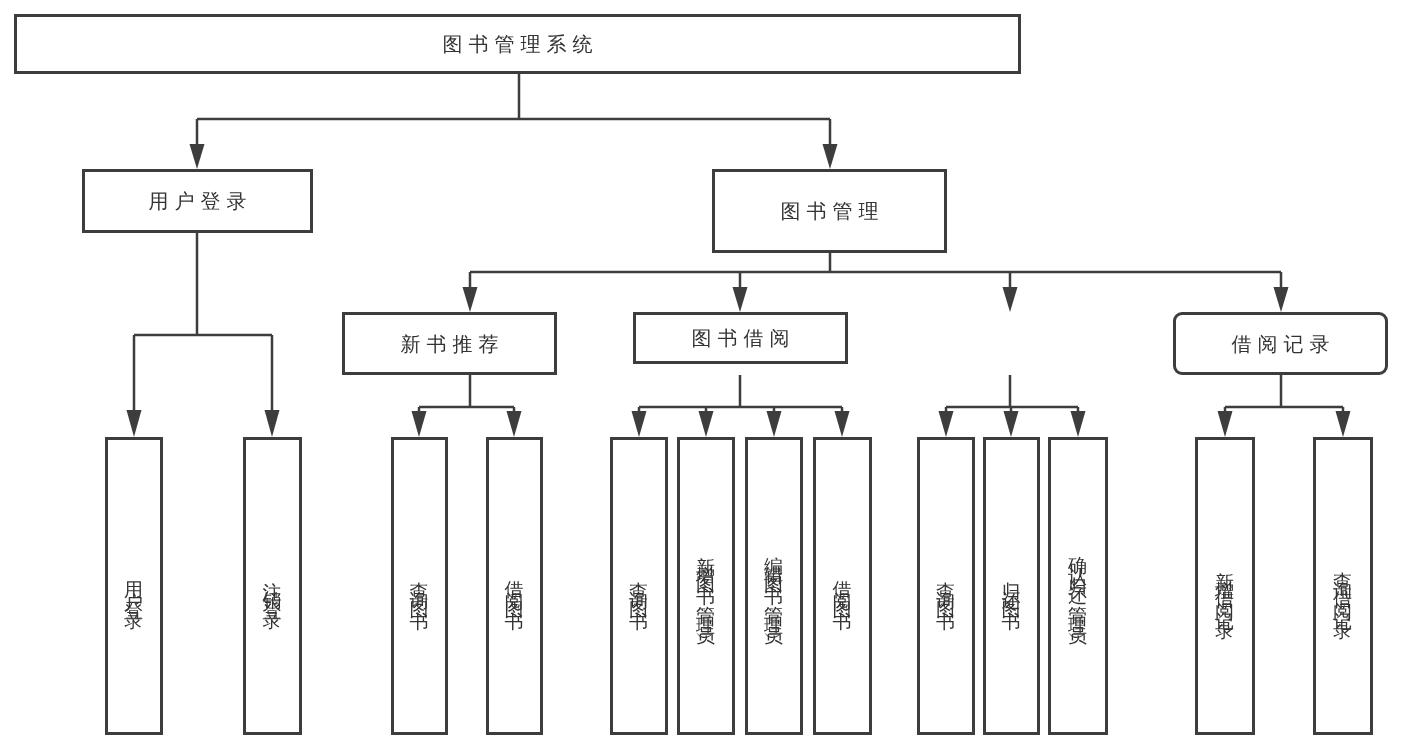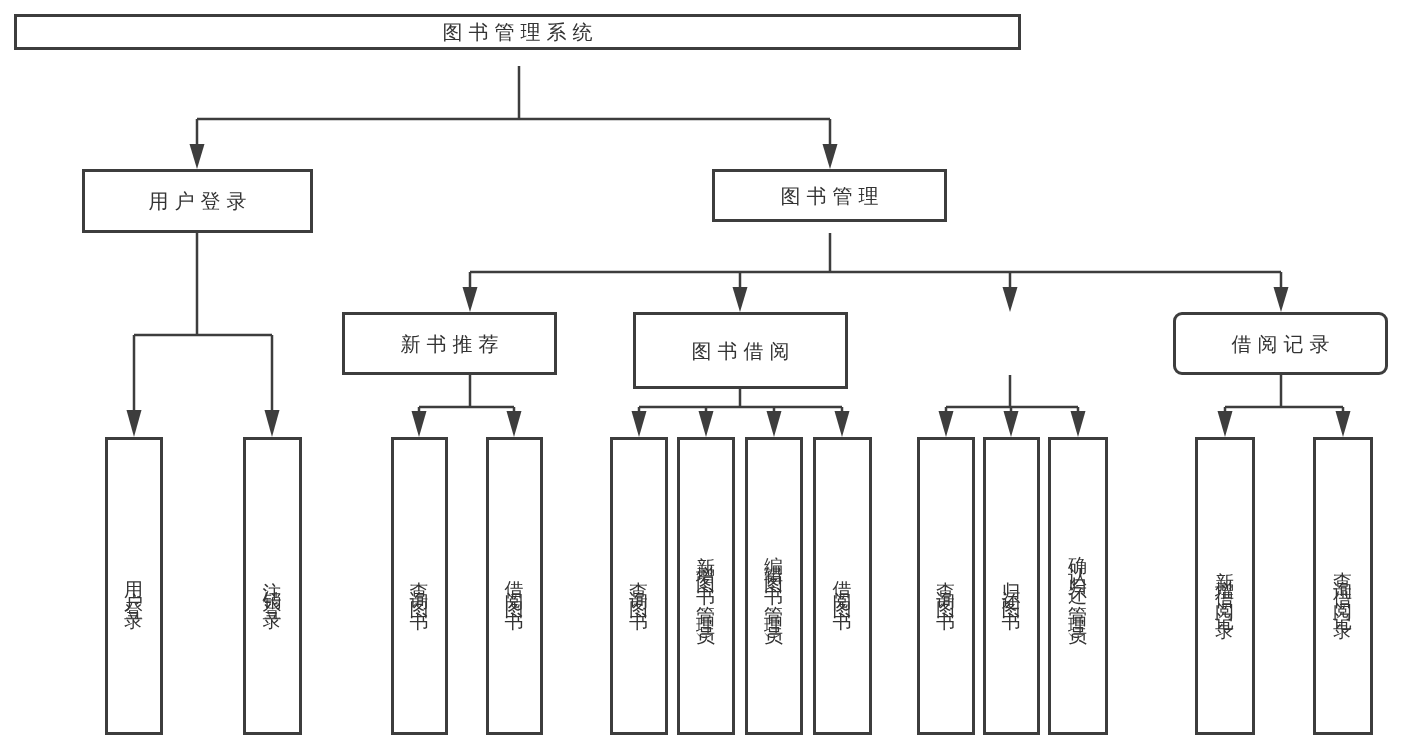--- a/index.html
+++ b/index.html
@@ -84,27 +84,27 @@
       <polygon points="766.5,411 781.5,411 774,437"></polygon>
       <polygon points="834.5,411 849.5,411 842,437"></polygon>
       <polygon points="938.5,411 953.5,411 946,437"></polygon>
       <polygon points="1003.5,411 1018.5,411 1011,437"></polygon>
       <polygon points="1070.5,411 1085.5,411 1078,437"></polygon>
       <polygon points="1217.5,411 1232.5,411 1225,437"></polygon>
       <polygon points="1335.5,411 1350.5,411 1343,437"></polygon>
     </g>
   </svg>
 
-  <div class="node hnode" style="left:14px; top:14px; width:1007px; height:36px;">图书管理系统</div>
+  <div class="node hnode" style="left:14px; top:14px; width:1007px; height:60px;">图书管理系统</div>
 
   <div class="node hnode" style="left:82px; top:169px; width:231px; height:64px;">用户登录</div>
-  <div class="node hnode" style="left:712px; top:169px; width:235px; height:53px;">图书管理</div>
+  <div class="node hnode" style="left:712px; top:169px; width:235px; height:84px;">图书管理</div>
 
   <div class="node hnode" style="left:342px; top:312px; width:215px; height:63px;">新书推荐</div>
-  <div class="node hnode" style="left:633px; top:312px; width:215px; height:77px;">图书借阅</div>
+  <div class="node hnode" style="left:633px; top:312px; width:215px; height:52px;">图书借阅</div>
   <div class="node hnode" style="left:1173px; top:312px; width:215px; height:63px;border-radius:9px;">借阅记录</div>
 
   <div class="node vnode" style="left:105px; top:437px; width:58px; height:298px;">用户登录</div>
   <div class="node vnode" style="left:243px; top:437px; width:59px; height:298px;">注销登录</div>
 
   <div class="node vnode" style="left:391px; top:437px; width:57px; height:298px;">查询图书</div>
   <div class="node vnode" style="left:486px; top:437px; width:57px; height:298px;">借阅图书</div>
 
   <div class="node vnode" style="left:610px; top:437px; width:58px; height:298px;">查询图书</div>
   <div class="node vnode" style="left:677px; top:437px; width:58px; height:298px;">新增图书（管理员）</div>

